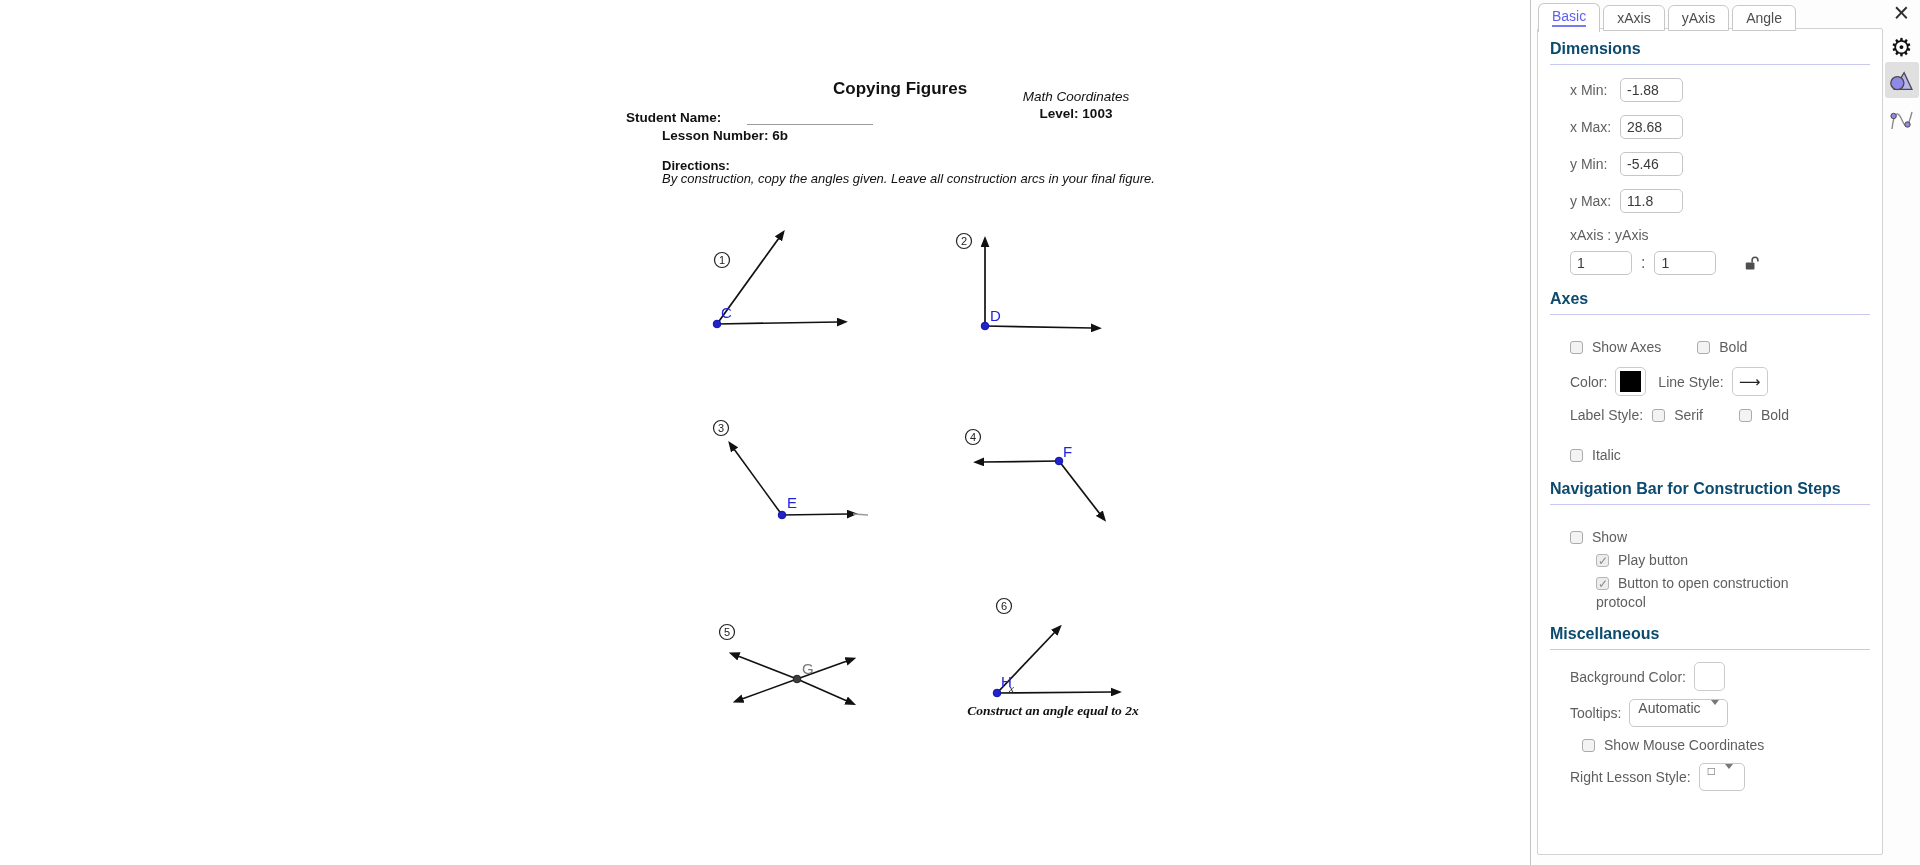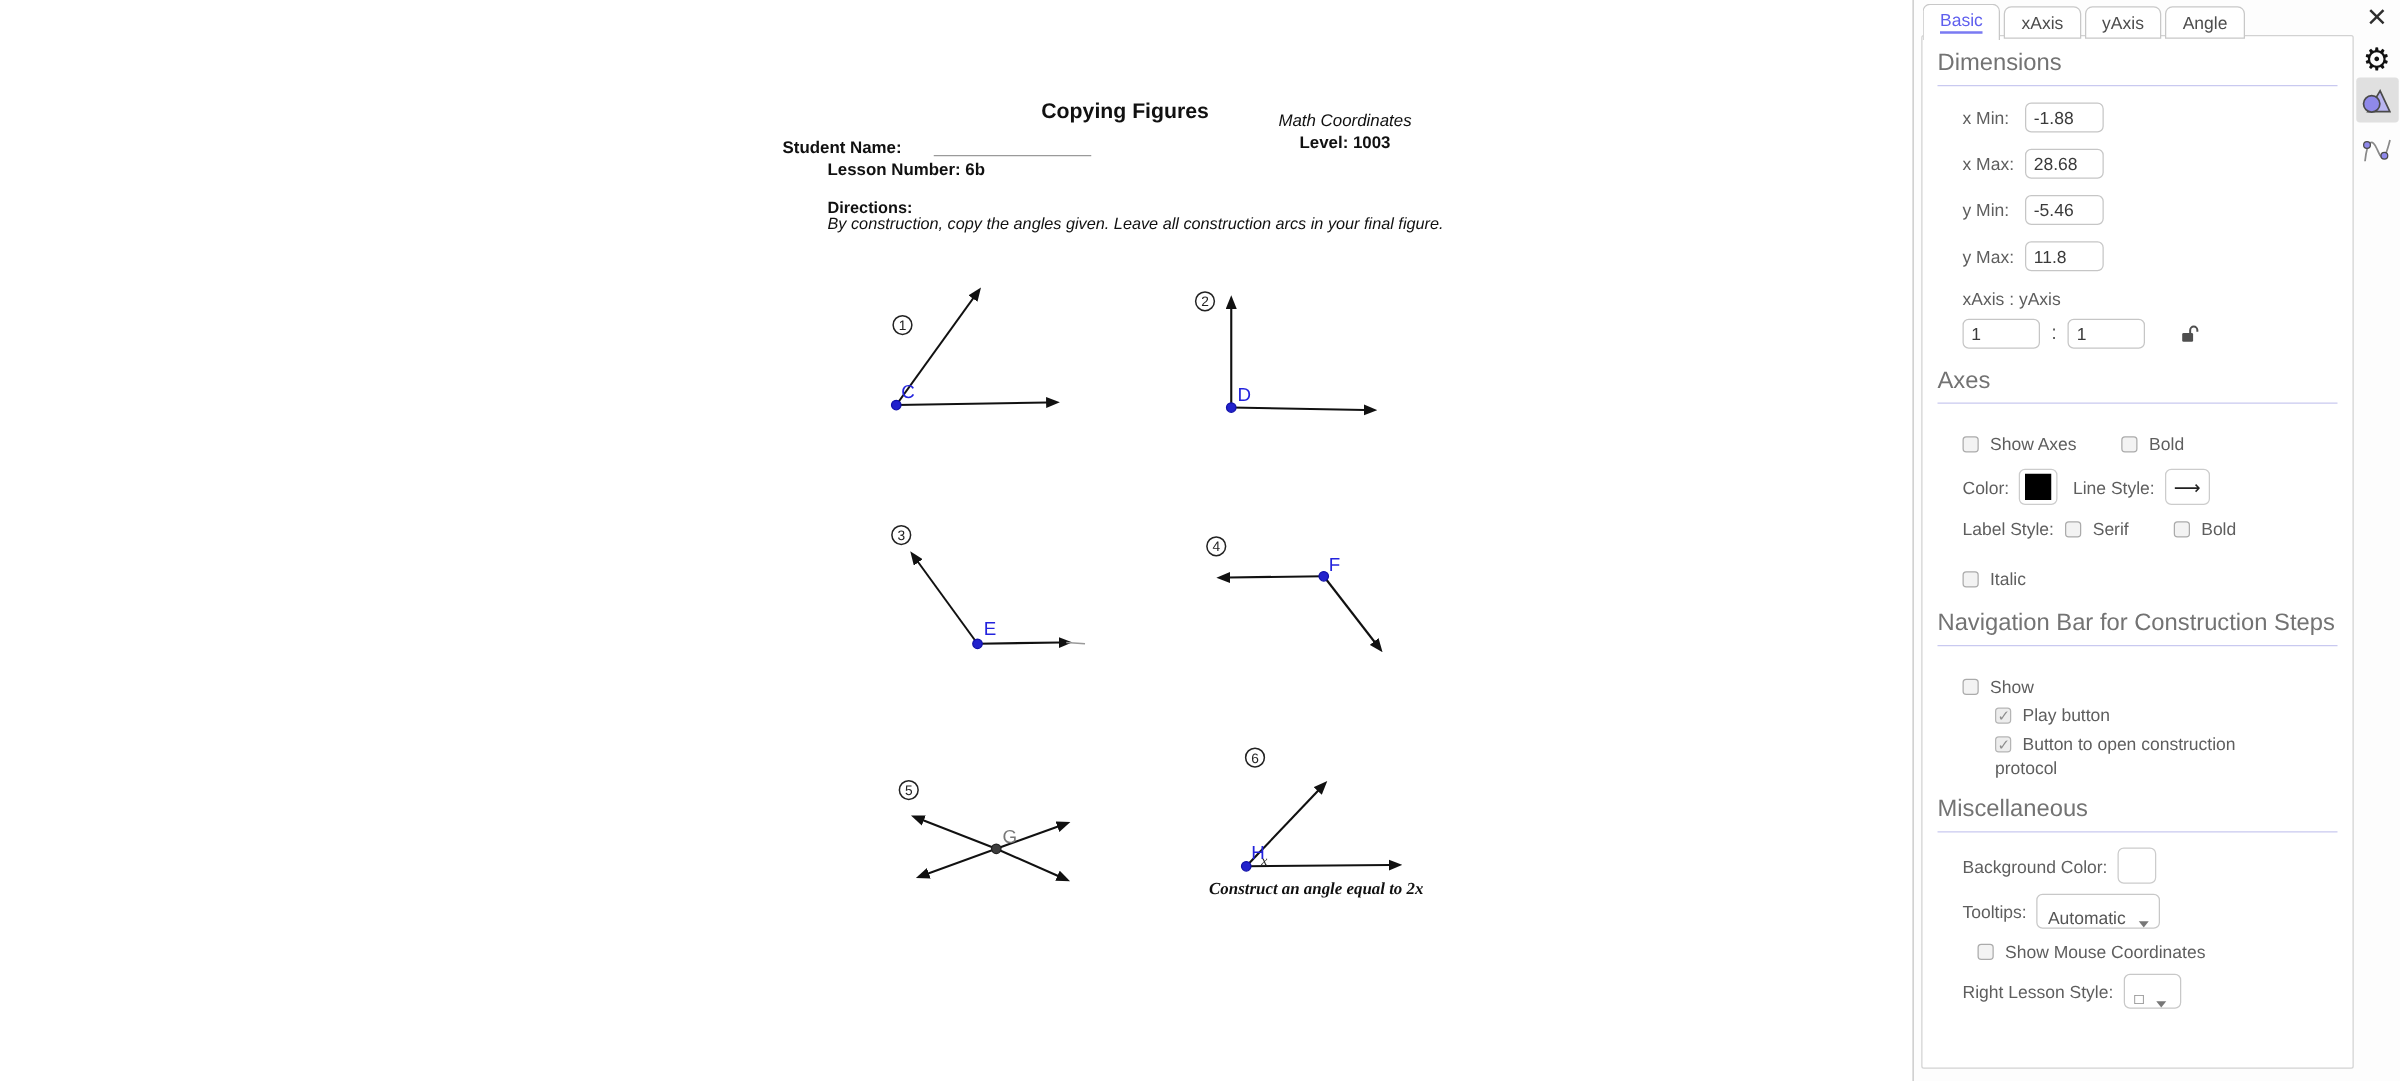--- a/index.html
+++ b/index.html
@@ -24,21 +24,21 @@
   #tabbar { position:absolute; left:7px; top:2px; display:flex; align-items:flex-end; z-index:2; }
   .tab { border:1px solid #c8c8c8; border-radius:6px 6px 0 0; background:#fff;
          font-size:14px; color:#4d4d4d; padding:4px 13px 4px 13px; margin-right:3px; cursor:default; }
   .tab.active { color:#5f5fee; padding-bottom:8px; border-bottom:none; position:relative; top:1px; }
   .tab.active .tab-label { border-bottom:2px solid #7a7af2; padding-bottom:1px; }
 
   #card { position:absolute; left:6px; top:28px; width:346px; height:827px;
           background:#fff; border:1px solid #d2d2d2; border-radius:2px;
           padding:6px 12px 10px 12px; overflow:hidden; }
 
-  .section-title { font-size:19px; color:#737373; font-weight:400;
+  .section-title { font-size:16px; color:#0c4a6e; font-weight:700;
                    border-bottom:1px solid #c9c9f0; padding:5px 0 6px 0; }
   .field-row { display:flex; align-items:center; margin:13px 0 13px 20px; }
   .field-label { color:#5e5e5e; font-size:14px; width:50px; }
   input.dim { width:63px; padding:3px 6px; border:1px solid #c6c6c6; border-radius:5px;
               font-size:14px; color:#3a3a3a; font-family:"Liberation Sans",sans-serif; }
   .ratio-label { margin:14px 0 8px 20px; color:#5e5e5e; font-size:14px; }
   .ratio-row { display:flex; align-items:center; margin:0 0 10px 20px; gap:9px; color:#5e5e5e; }
   input.ratio { width:62px; padding:3px 6px; border:1px solid #c6c6c6; border-radius:5px;
                 font-size:14px; color:#3a3a3a; font-family:"Liberation Sans",sans-serif; }
   .lock-btn { background:none; border:none; margin-left:18px; cursor:pointer; line-height:0; }
@@ -55,21 +55,21 @@
              color:#5e5e5e; font-size:14px; }
   .swatch-btn { width:31px; height:29px; border:1px solid #ccc; border-radius:5px; background:#fff;
                 display:inline-flex; align-items:center; justify-content:center; cursor:pointer; }
   .swatch-inner { width:21px; height:21px; }
   .swatch-black { background:#000; }
   .swatch-white { background:#fff; }
   .linestyle-btn { min-width:36px; height:29px; border:1px solid #ccc; border-radius:5px; background:#fff;
                    display:inline-flex; align-items:center; justify-content:center;
                    font-size:15px; color:#222; cursor:pointer; padding:0 6px; }
   .select { border:1px solid #c8c8c8; border-radius:5px; background:#fff; height:28px;
-            display:inline-flex; align-items:flex-end; gap:10px; padding:0 8px;
+            display:inline-flex; align-items:flex-start; gap:10px; padding:0 8px;
             font-size:14px; color:#555; cursor:pointer; }
   .caret { width:0; height:0; border-left:4px solid transparent; border-right:4px solid transparent;
            border-top:5px solid #777; display:inline-block; }
   .nav-sub { margin:0 0 4px 46px; color:#5e5e5e; font-size:14px; max-width:225px; line-height:19px; }
   .nav-sub .cb { vertical-align:-2px; margin-right:9px; }
 
   
   #iconstrip { position:absolute; right:0; top:0; width:37px; height:865px; }
   .strip-icon { position:absolute; left:50%; transform:translateX(-50%); cursor:pointer;
                 display:flex; align-items:center; justify-content:center; }

